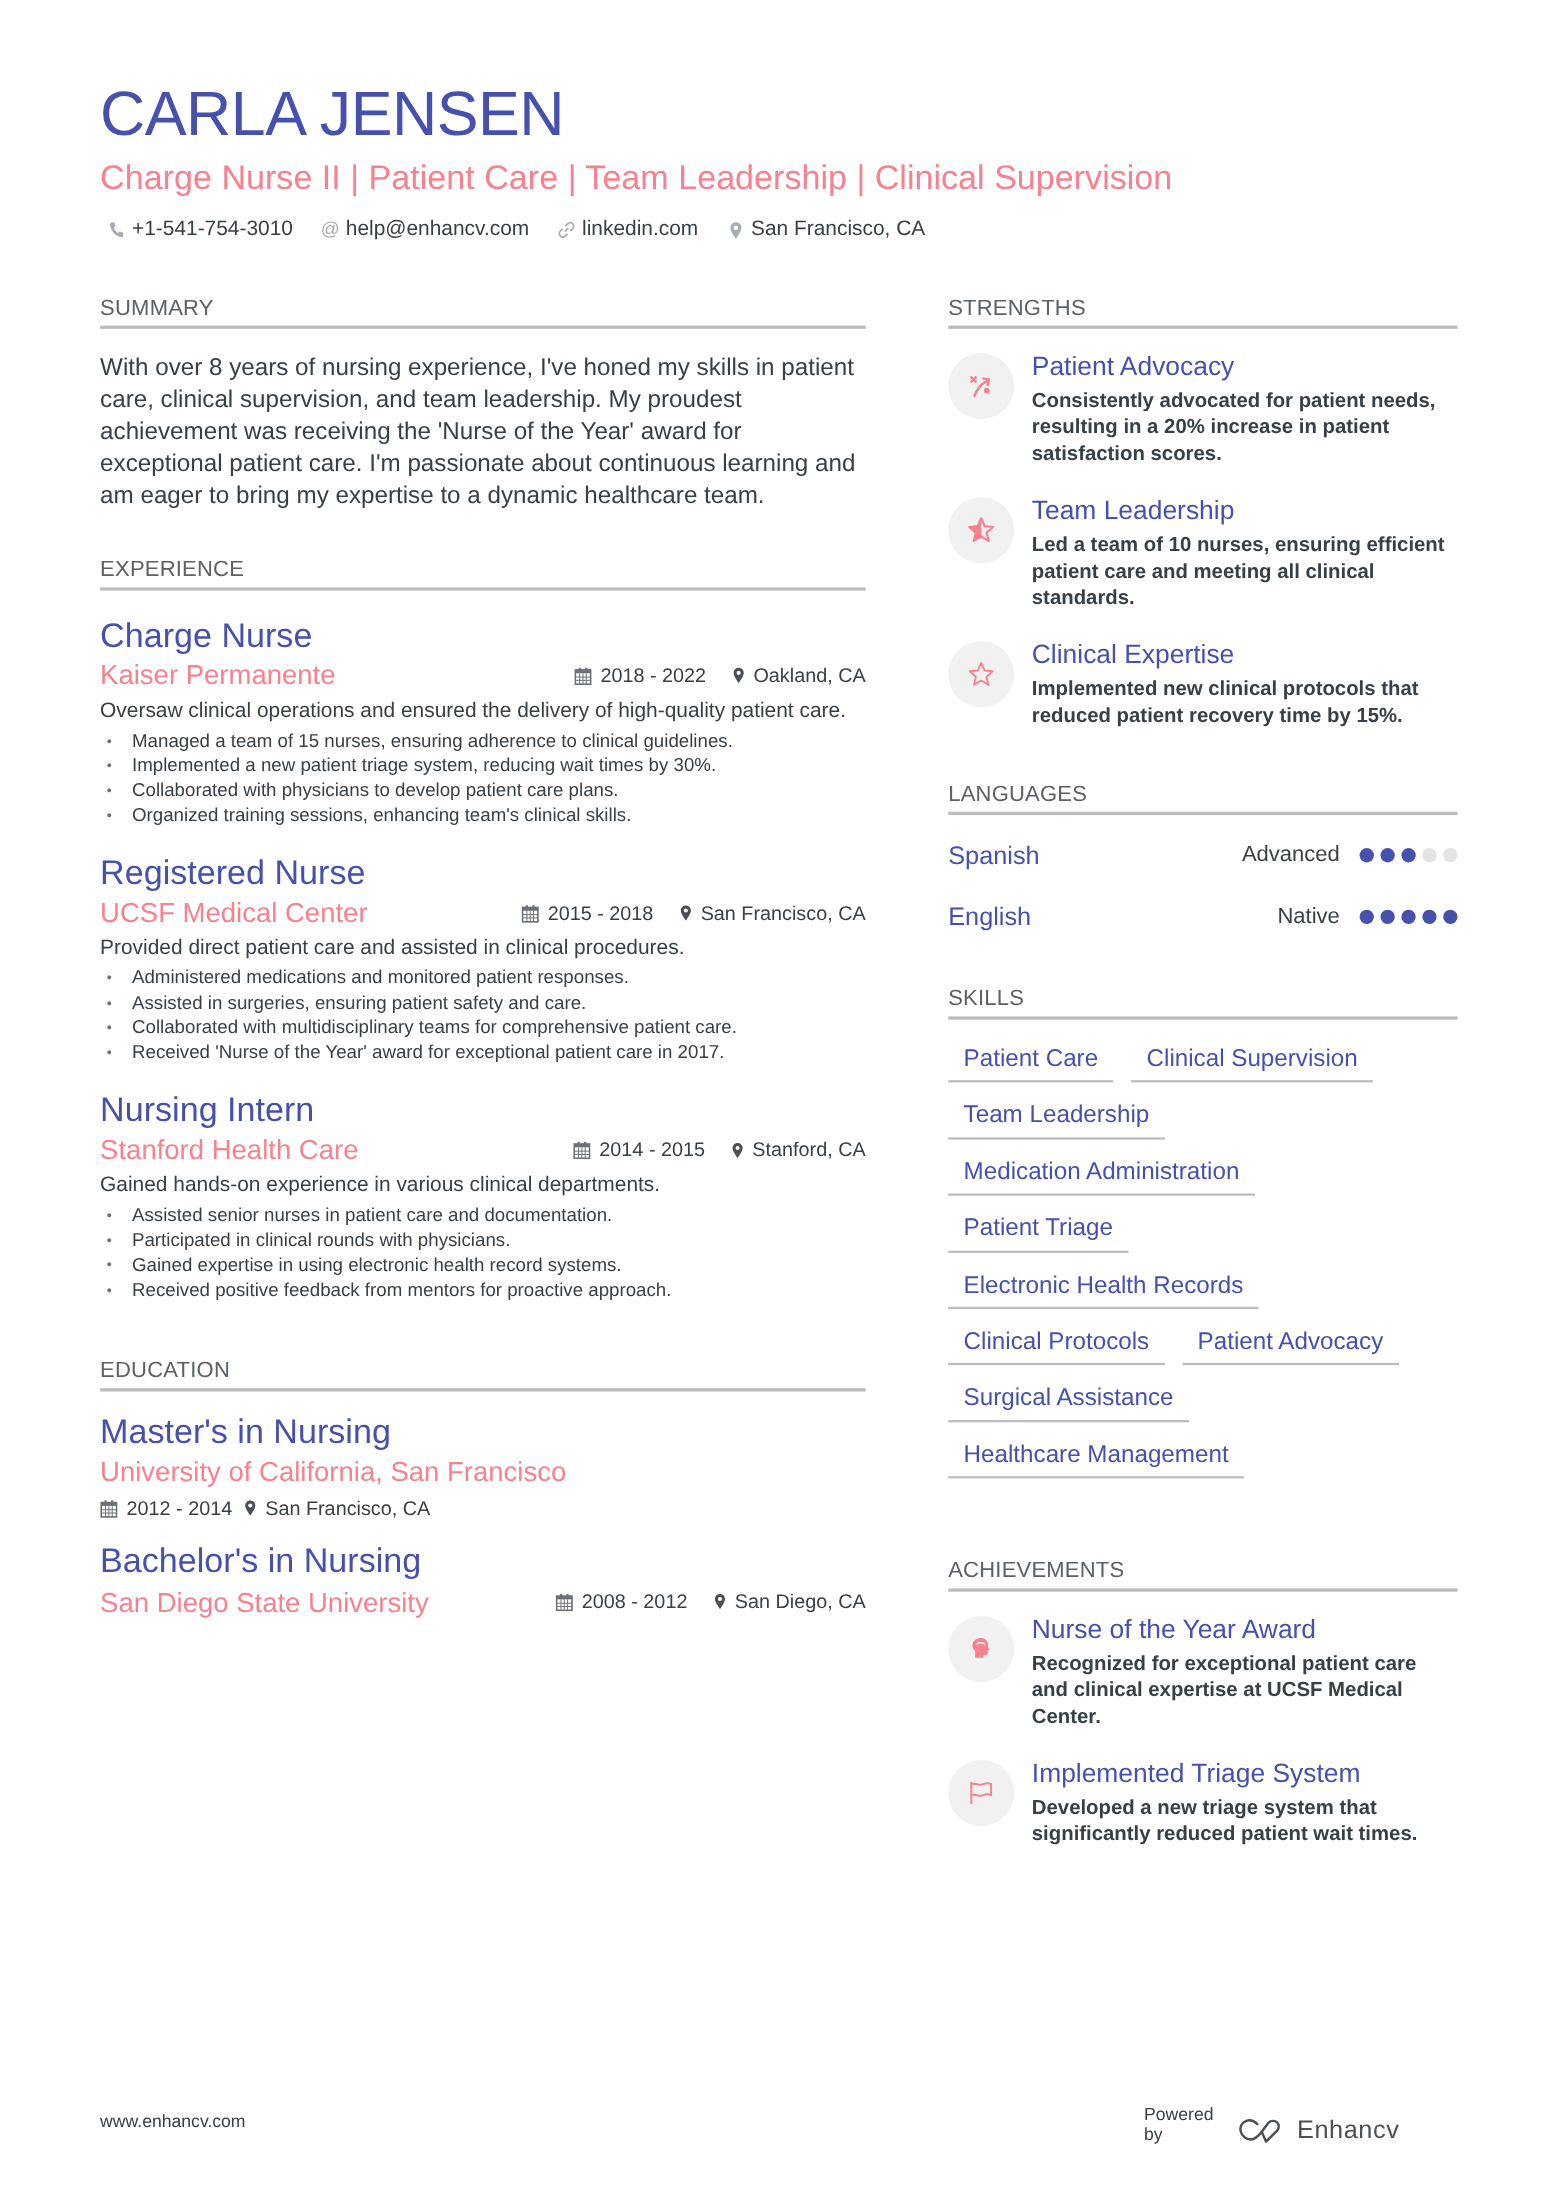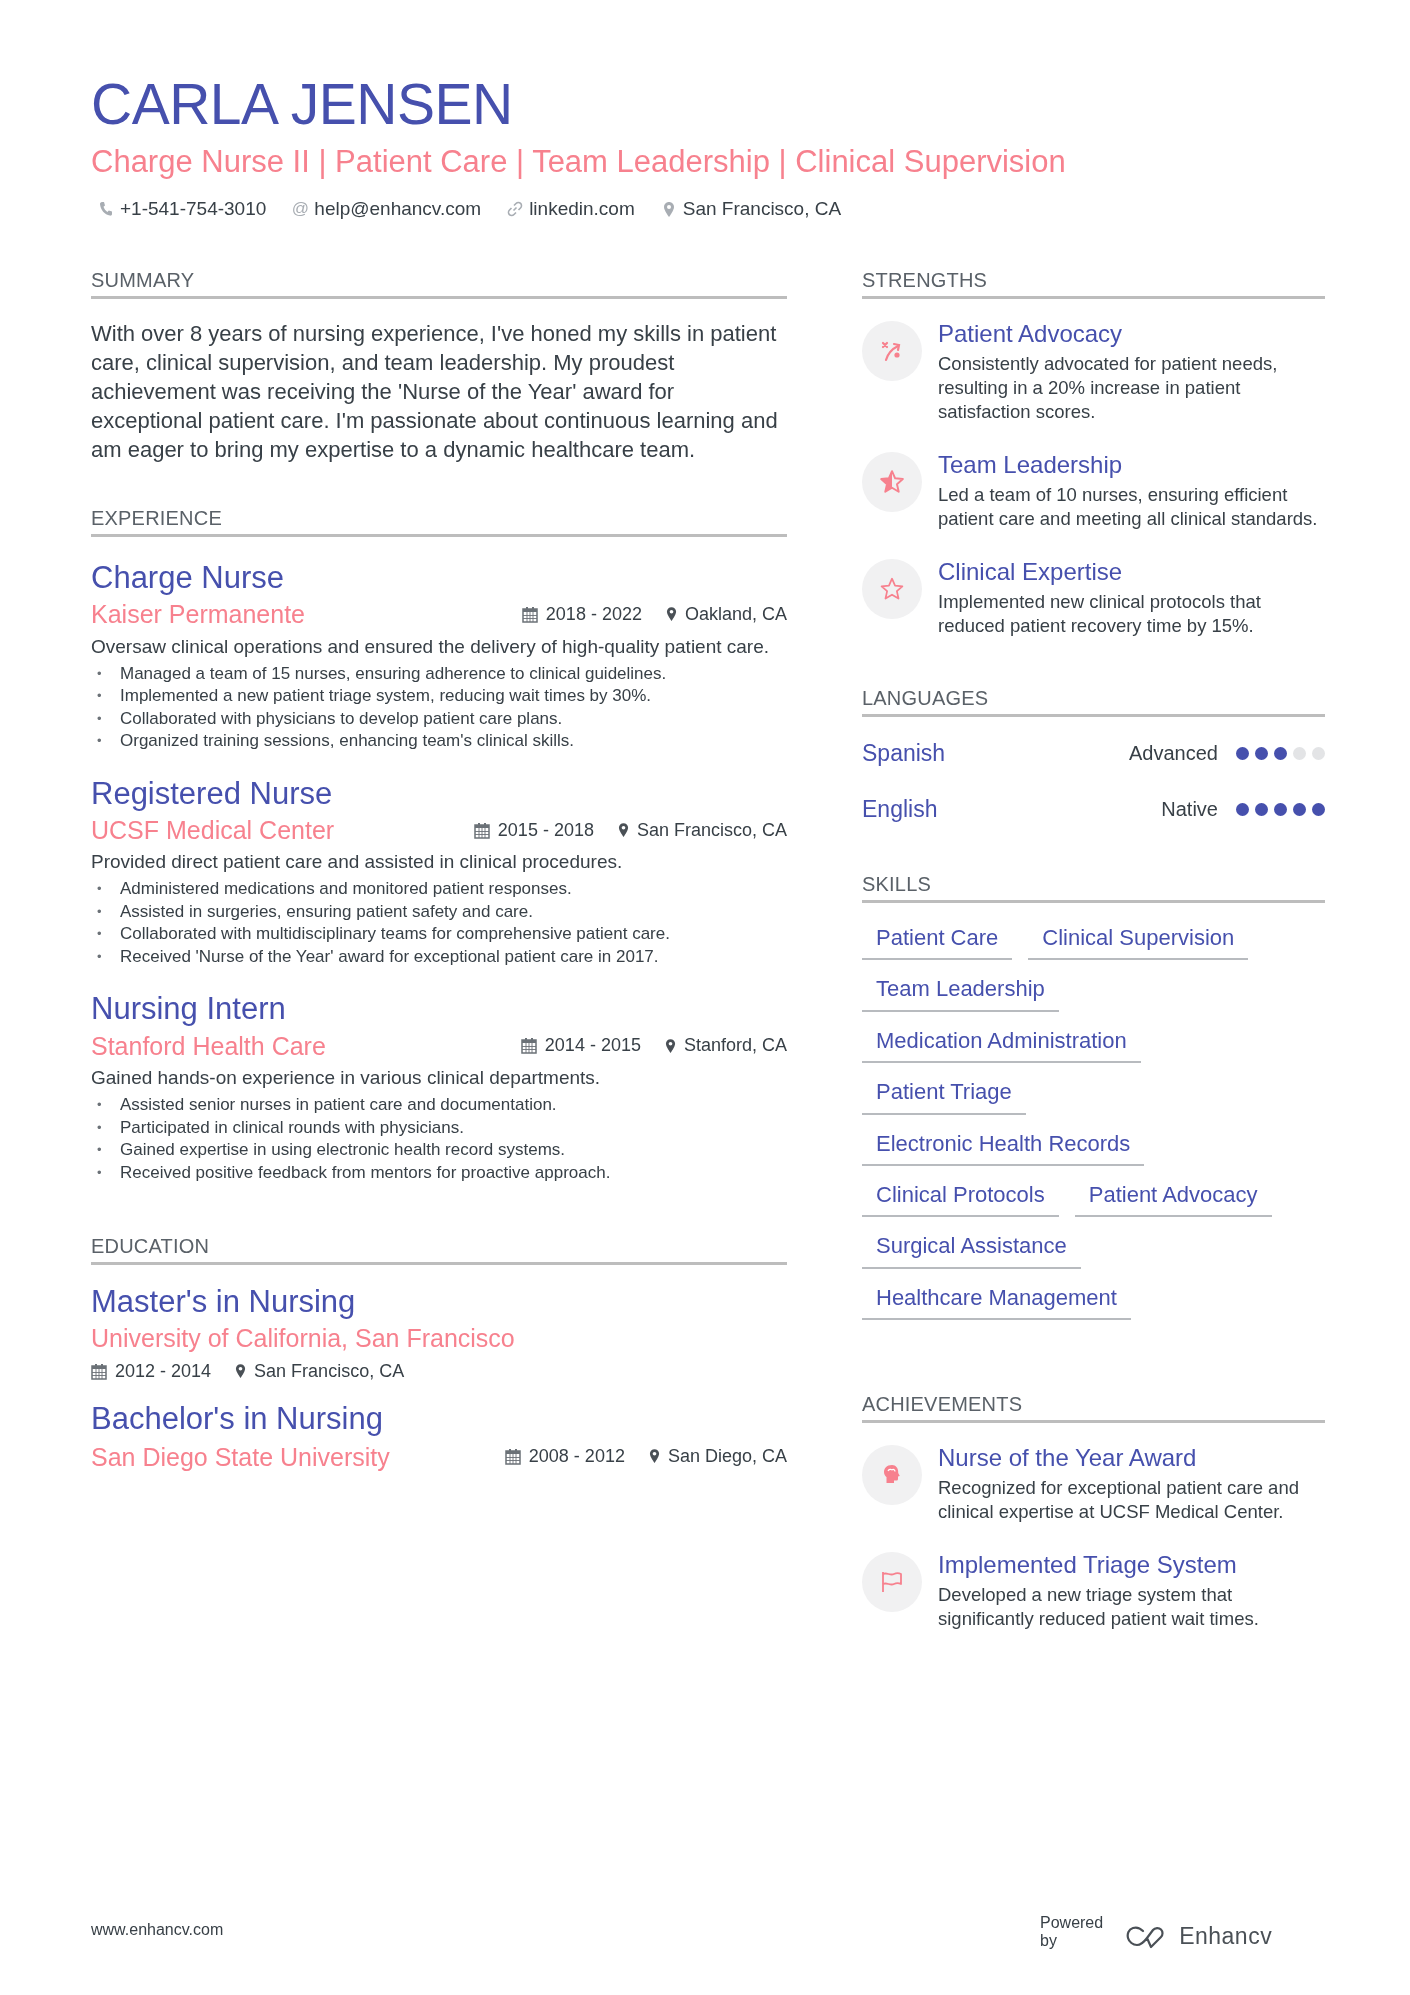--- a/index.html
+++ b/index.html
@@ -34,28 +34,28 @@
   .meta-item svg { display: block; }
   .exp-desc { font-size: 19px; line-height: 24px; margin-top: 4px; color: #384047; }
   .bullets { list-style: none; margin-top: 4px; }
   .bullets li { font-size: 17px; line-height: 22.5px; padding-left: 29px; position: relative; color: #384047; }
   .bullets li::before { content: "•"; position: absolute; left: 6px; top: 0; color: #6b7177; font-size: 13px; }
 
   
   .edu { margin-top: 18px; }
   .edu-title { font-size: 31px; color: #4650ad; line-height: 1.2; }
   .edu-school { font-size: 25px; color: #f7818e; line-height: 1.3; margin-top: 2px; }
-  .edu-meta { display: flex; gap: 24px; font-size: 18px; color: #384047; margin-top: 6px; align-items: center; }
+  .edu-meta { display: flex; gap: 11px; font-size: 18px; color: #384047; margin-top: 6px; align-items: center; }
 
   
   .feat { display: flex; gap: 16px; margin-top: 20px; }
   .feat-icon { flex: 0 0 60px; width: 60px; height: 60px; border-radius: 50%; background: #f1f1f2; display: flex; align-items: center; justify-content: center; margin-top: 2px; }
   .feat-body { flex: 1; padding-top: 0; }
   .feat-title { font-size: 24px; color: #4650ad; line-height: 1.25; }
-  .feat-desc { font-size: 18.5px; line-height: 24px; color: #384047; margin-top: 3px; }
+  .feat-desc { font-size: 18.5px; line-height: 24px; color: #384047; margin-top: 3px; font-weight: bold; }
 
   
   .lang { display: flex; justify-content: space-between; align-items: center; margin-top: 18px; height: 38px; }
   .lang-name { font-size: 23px; color: #4650ad; }
   .lang-right { display: flex; align-items: center; gap: 18px; }
   .lang-level { font-size: 20px; color: #384047; }
   .dots { display: flex; gap: 6px; }
   .dot { width: 13px; height: 13px; border-radius: 50%; background: #4650ad; }
   .dot.off { background: #e3e4e6; }
 

